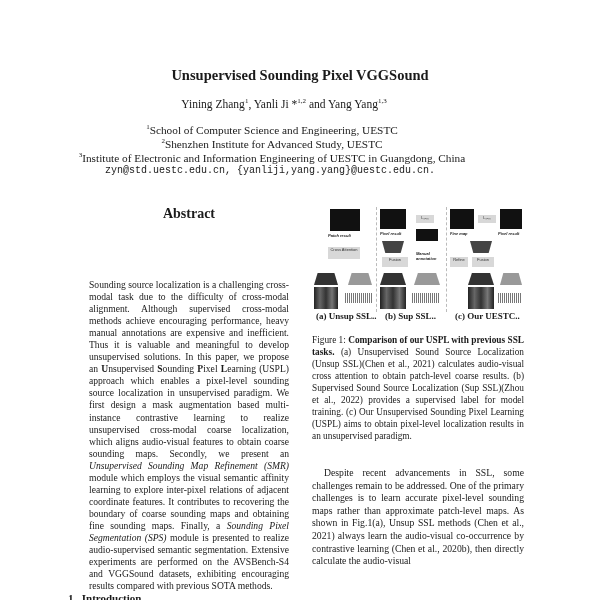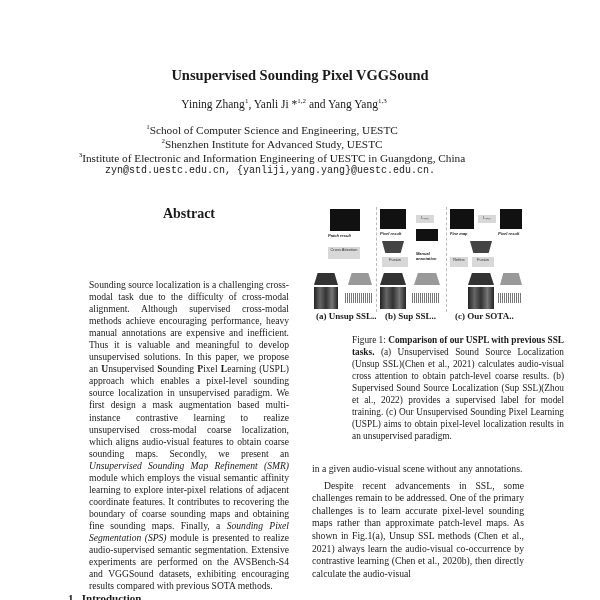--- a/index.html
+++ b/index.html
@@ -12,21 +12,21 @@
   .email { position:absolute; left:0; width:540px; top:165px; text-align:center;
            font-family:"Liberation Mono", monospace; font-size:10px; }
   sup { font-size:7px; }
   .col { position:absolute; font-size:9.6px; line-height:12.05px; text-align:justify; }
   .col p { margin:0; }
   .abs-head { position:absolute; left:89px; width:200px; top:206px; text-align:center;
               font-weight:bold; font-size:14px; }
   .left { left:89px; width:200px; top:235px;margin-top:44px; }
   .fig { position:absolute; left:312px; top:207px; width:210px; height:105px; }
   .subcap { position:absolute; top:311px; font-size:9px;font-weight:bold; }
-  .caption { left:312px; width:212px; top:334px; font-size:9.3px; line-height:12px;margin-left:40px; }
+  .caption { left:312px; width:212px; top:334px; font-size:9.3px; line-height:12px; }
   .right { left:312px; width:212px; top:463px; line-height:12.6px; font-size:9.7px; }
   .indent { text-indent:12px; margin-top:4px !important; }
   .intro { position:absolute; left:68px; top:592px; font-weight:bold; font-size:11px; }
   .panel { position:absolute; top:0; height:105px; }
   .blk { position:absolute; background:#111; }
   .box { position:absolute; background:#d8d8d8; font-family:"Liberation Sans", sans-serif;
          font-size:4px; text-align:center; color:#333; }
   .enc { position:absolute; background:#333; clip-path:polygon(15% 0,85% 0,100% 100%,0 100%); }
   .encl { position:absolute; background:#999; clip-path:polygon(15% 0,85% 0,100% 100%,0 100%); }
   .dec { position:absolute; background:#444; clip-path:polygon(0 0,100% 0,85% 100%,15% 100%); }
@@ -95,22 +95,21 @@
     <div class="box" style="left:24px;top:50px;width:22px;height:10px">Fusion</div>
     <div class="enc" style="left:20px;top:66px;width:26px;height:12px"></div>
     <div class="encl" style="left:52px;top:66px;width:22px;height:12px"></div>
     <div class="spec" style="left:20px;top:80px;width:26px;height:22px"></div>
     <div class="wave" style="left:50px;top:86px;width:24px"></div>
   </div>
 </div>
 
 <div class="subcap" style="left:316px">(a)  Unsup SSL..</div>
 <div class="subcap" style="left:385px">(b)  Sup SSL..</div>
-<div class="subcap" style="left:455px">(c)  Our SOTA..</div>
+<div class="subcap" style="left:455px">(c)  Our UESTC..</div>
 
 <div class="col caption">
   <p><span>Figure 1:  </span><b>Comparison of our USPL with previous SSL tasks.</b><span> (a) Unsupervised Sound Source Localization (Unsup SSL)(Chen et al., 2021) calculates audio-visual cross attention to obtain patch-level coarse results. (b) Supervised Sound Source Localization (Sup SSL)(Zhou et al., 2022) provides a supervised label for model training. (c) Our Unsupervised Sounding Pixel Learning (USPL) aims to obtain pixel-level localization results in an unsupervised paradigm.</span></p>
 </div>
 
 <div class="col right">
-  <p>in a given audio-visual scene without any annotations.</p>
   <p class="indent">Despite recent advancements in SSL, some challenges remain to be addressed.  One of the primary challenges is to learn accurate pixel-level sounding maps rather than approximate patch-level maps. As shown in Fig.1(a), Unsup SSL methods (Chen et al., 2021) always learn the audio-visual co-occurrence by contrastive learning (Chen et al., 2020b), then directly calculate the audio-visual</p>
 </div>
 
 </body></html>

